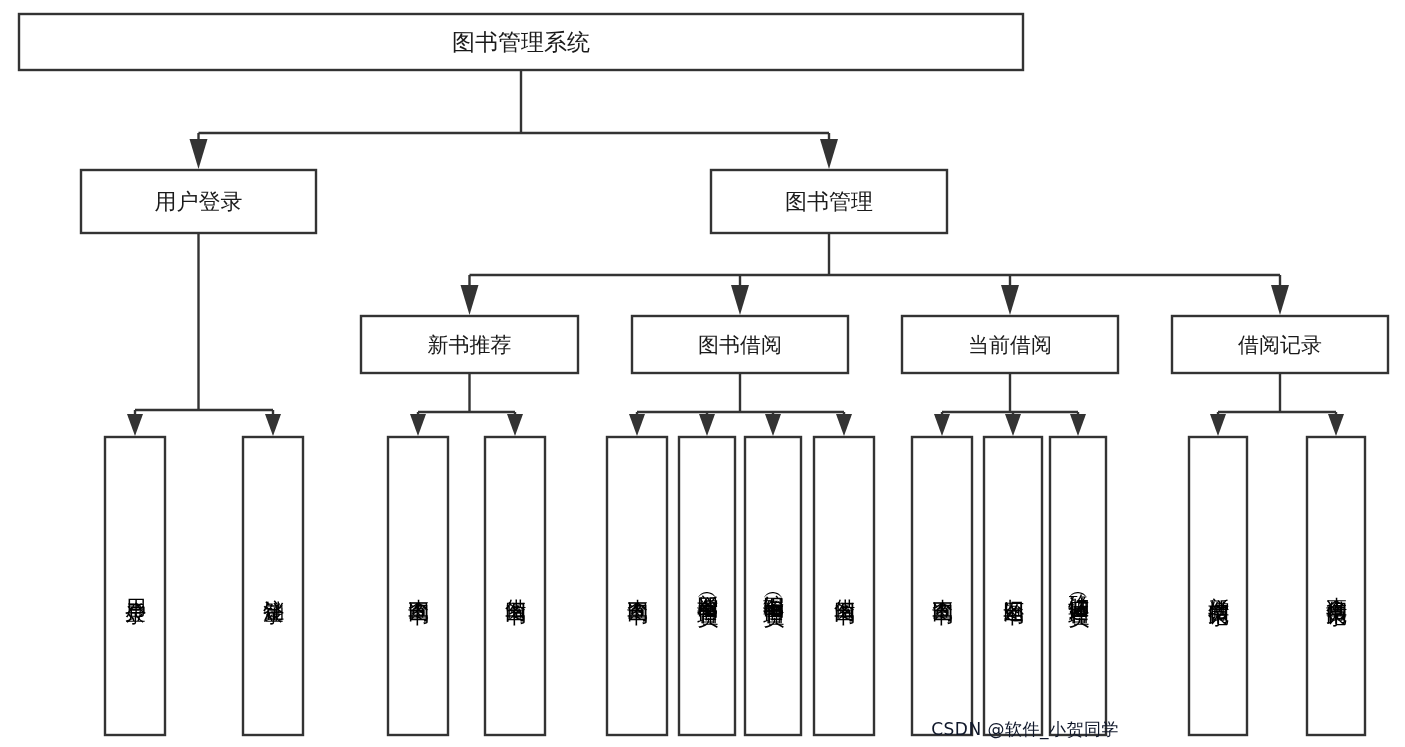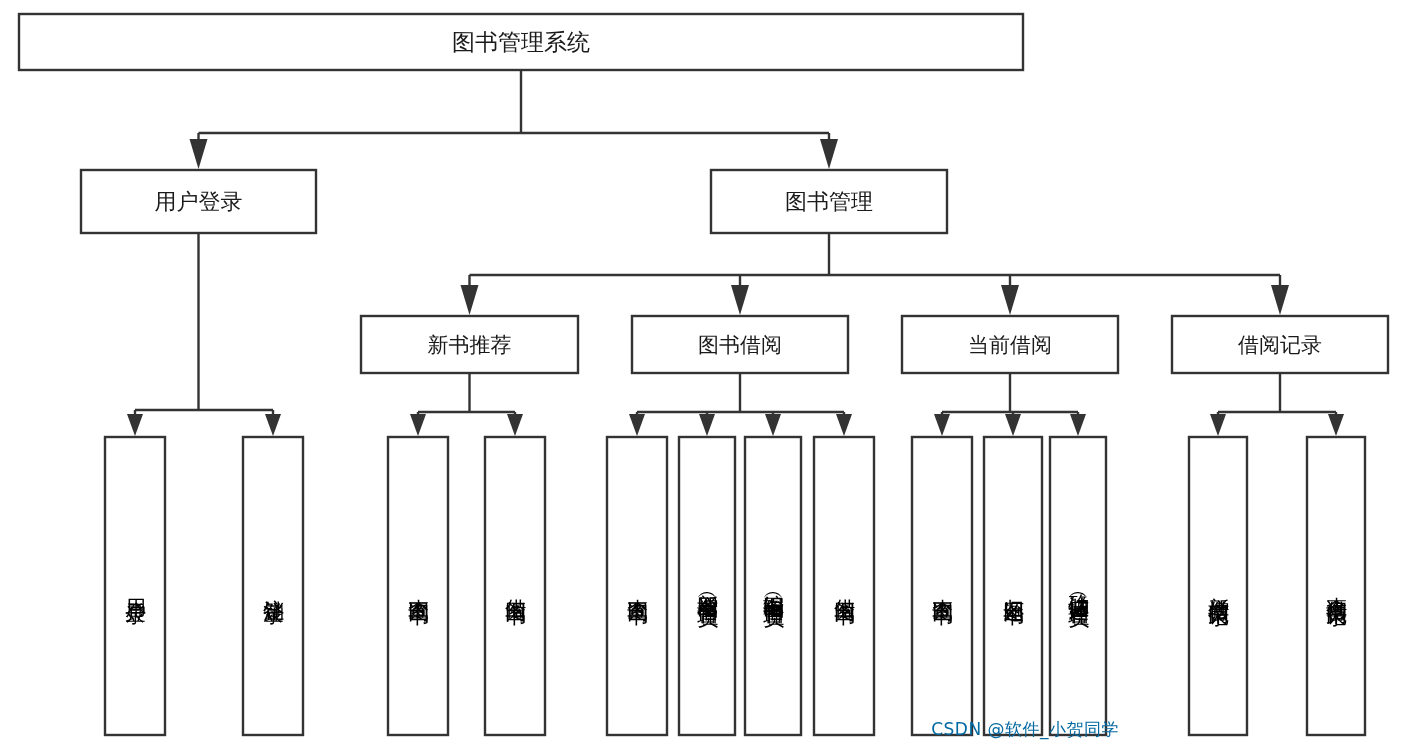--- a/index.html
+++ b/index.html
@@ -67,21 +67,21 @@
   .arrow-head {
     fill: #333333;
     stroke: none;
   }
   .watermark {
     position: absolute;
     right: 8px;
     bottom: 6px;
     font-family: "DejaVu Sans", "Liberation Sans", sans-serif;
     font-size: 17px;
-    color: #0369a1;
+    color: #0f172a;
     letter-spacing: 0.5px;
     white-space: nowrap;
   }
 </style>
 </head>
 <body>
 
 <div id="diagram-root">
 
   <svg class="diagram-canvas" viewBox="0 0 1405 747">

